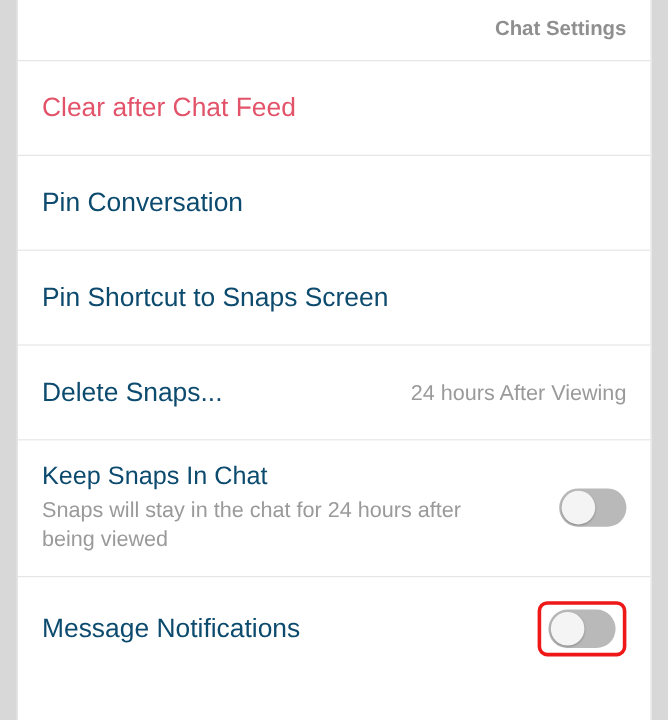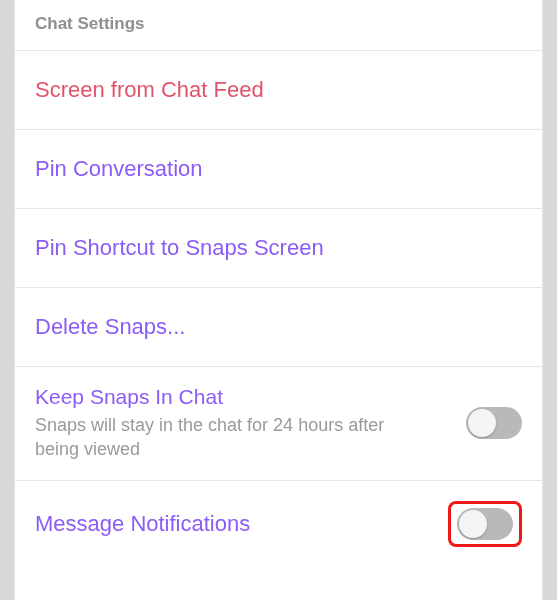--- a/index.html
+++ b/index.html
@@ -20,34 +20,35 @@
       height: 600px;
       border-left: 1px solid #e5e5e5;
       border-right: 1px solid #e5e5e5;
     }
     .section-header {
       padding: 14px 20px 16px 20px;
       font-size: 17px;
       font-weight: 700;
       color: #8f8f8f;
       border-bottom: 1px solid #e6e6e6;
+      text-align: right;
     }
     .row {
       padding: 26px 20px;
       border-bottom: 1px solid #e6e6e6;
       display: flex;
       align-items: center;
       justify-content: space-between;
     }
     .row-main {
       flex: 1;
     }
     .row-title {
       font-size: 22px;
-      color: #8b5cf6;
+      color: #0c4a6e;
       font-weight: 400;
     }
     .row-title.danger {
       color: #e2536a;
     }
     .row-sub {
       font-size: 18px;
       color: #9a9a9a;
       margin-top: 4px;
       line-height: 1.35;
@@ -104,40 +105,41 @@
 <body>
 
 <div class="container">
 
   <div class="section-header">
     <span>Chat Settings</span>
   </div>
 
   <div class="row">
     <div class="row-main">
-      <div class="row-title danger">Screen from Chat Feed</div>
+      <div class="row-title danger">Clear after Chat Feed</div>
     </div>
   </div>
 
   <div class="row">
     <div class="row-main">
       <div class="row-title">Pin Conversation</div>
     </div>
   </div>
 
   <div class="row">
     <div class="row-main">
       <div class="row-title">Pin Shortcut to Snaps Screen</div>
     </div>
   </div>
 
   <div class="row">
     <div class="row-main">
       <div class="row-title">Delete Snaps...</div>
     </div>
+    <div class="row-value">24 hours After Viewing</div>
   </div>
 
   <div class="row keep-snaps">
     <div class="row-main">
       <div class="row-title">Keep Snaps In Chat</div>
       <div class="row-sub">Snaps will stay in the chat for 24 hours after being viewed</div>
     </div>
     <div class="toggle">
       <div class="toggle-knob"></div>
     </div>

